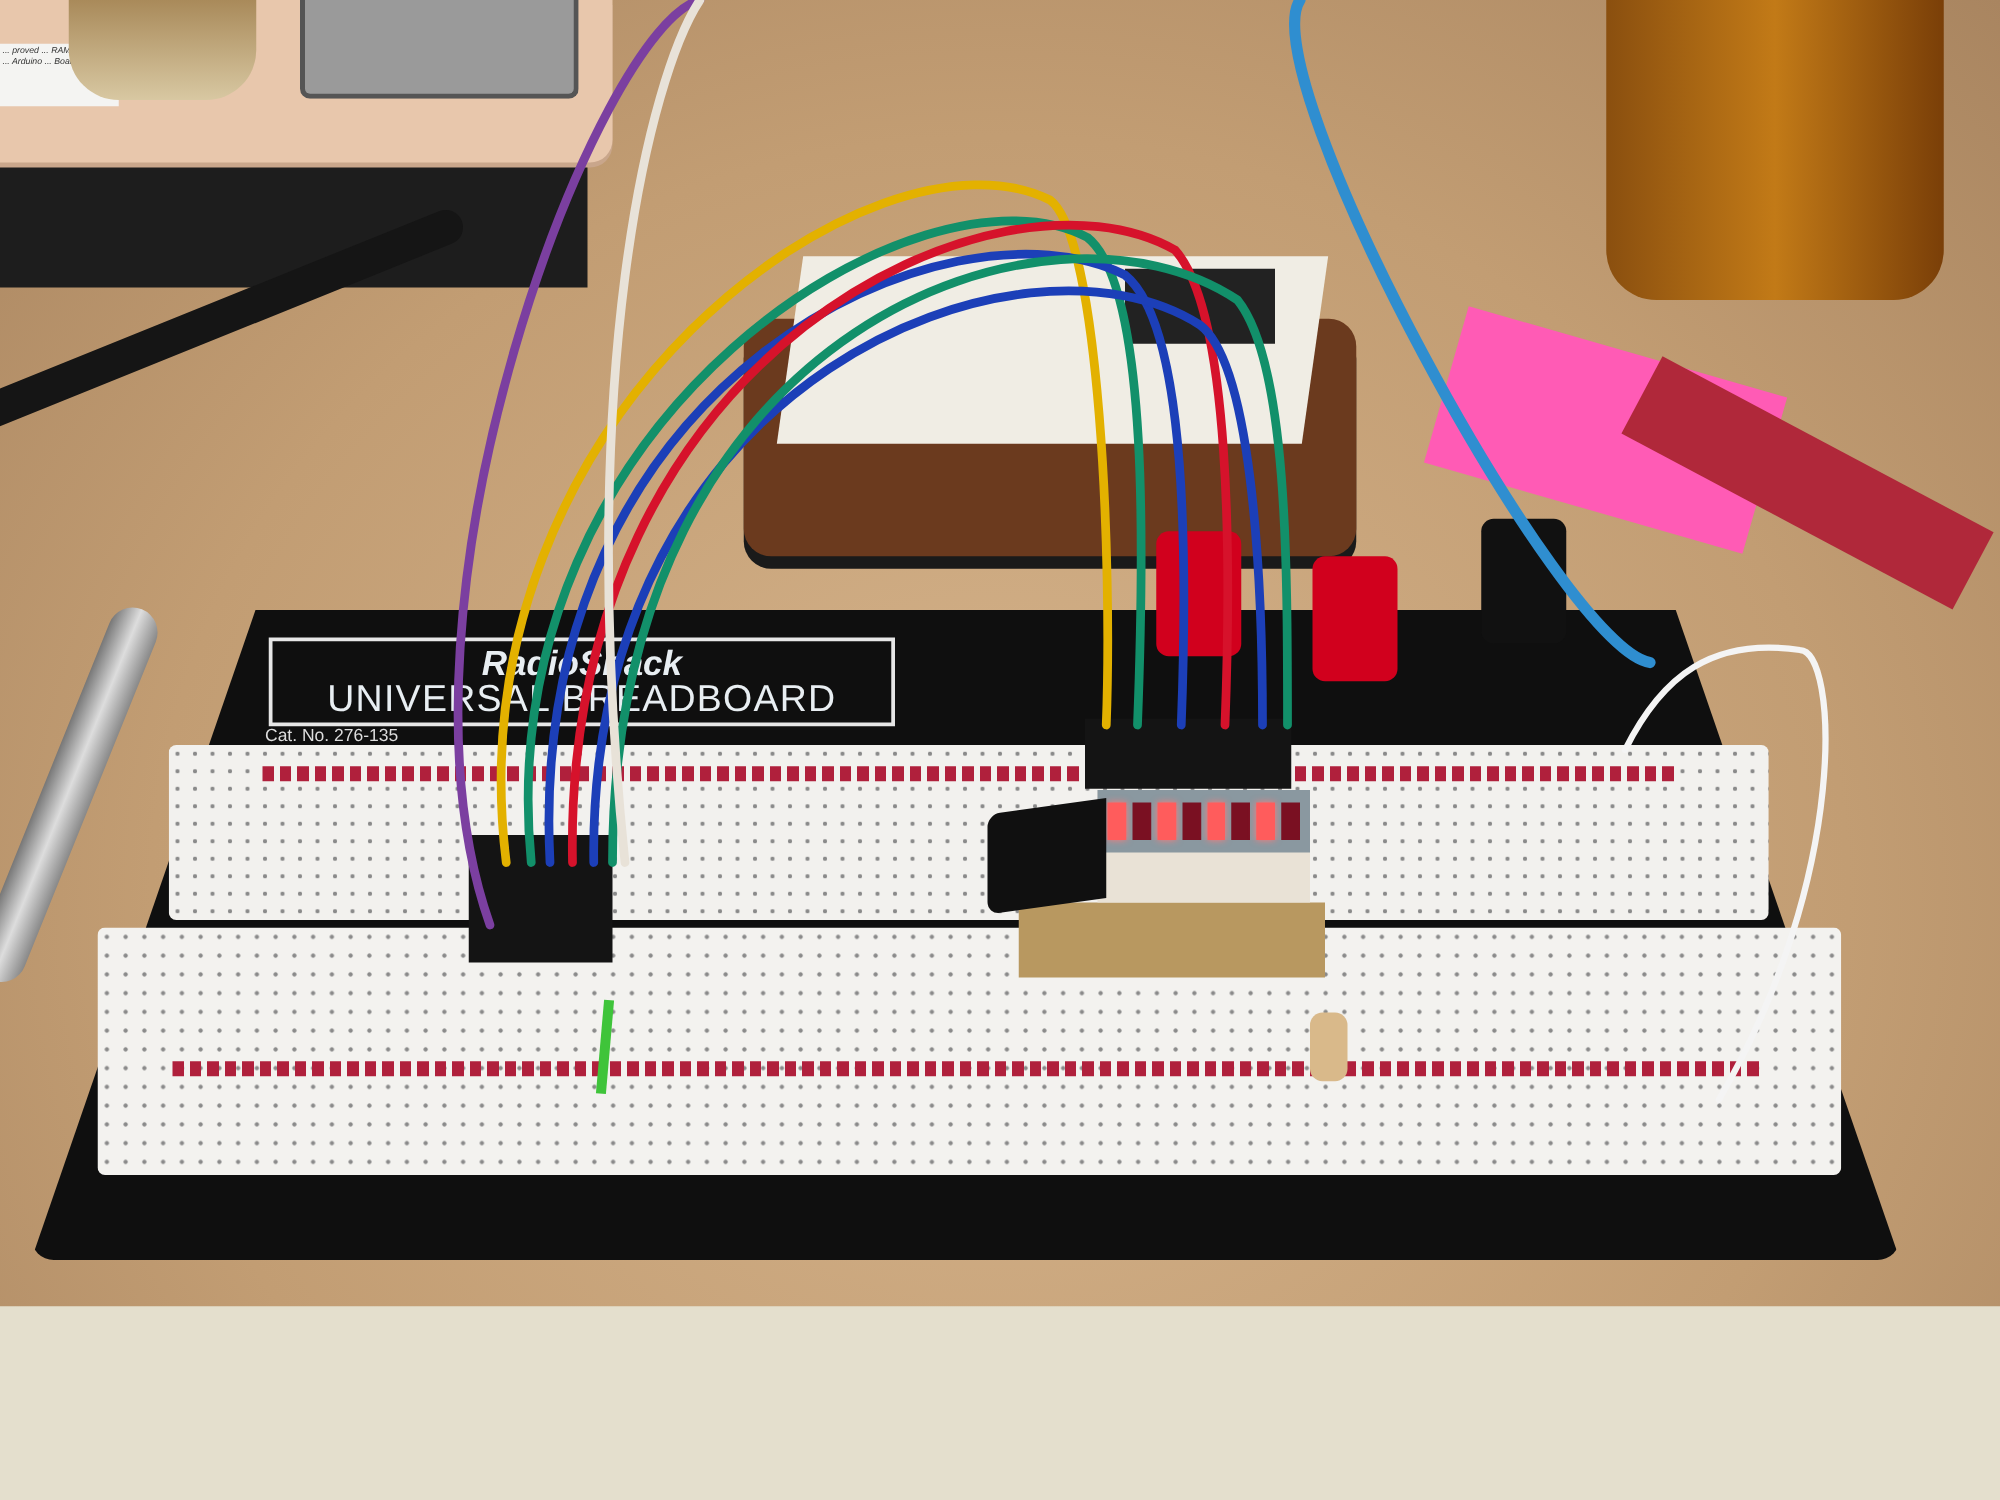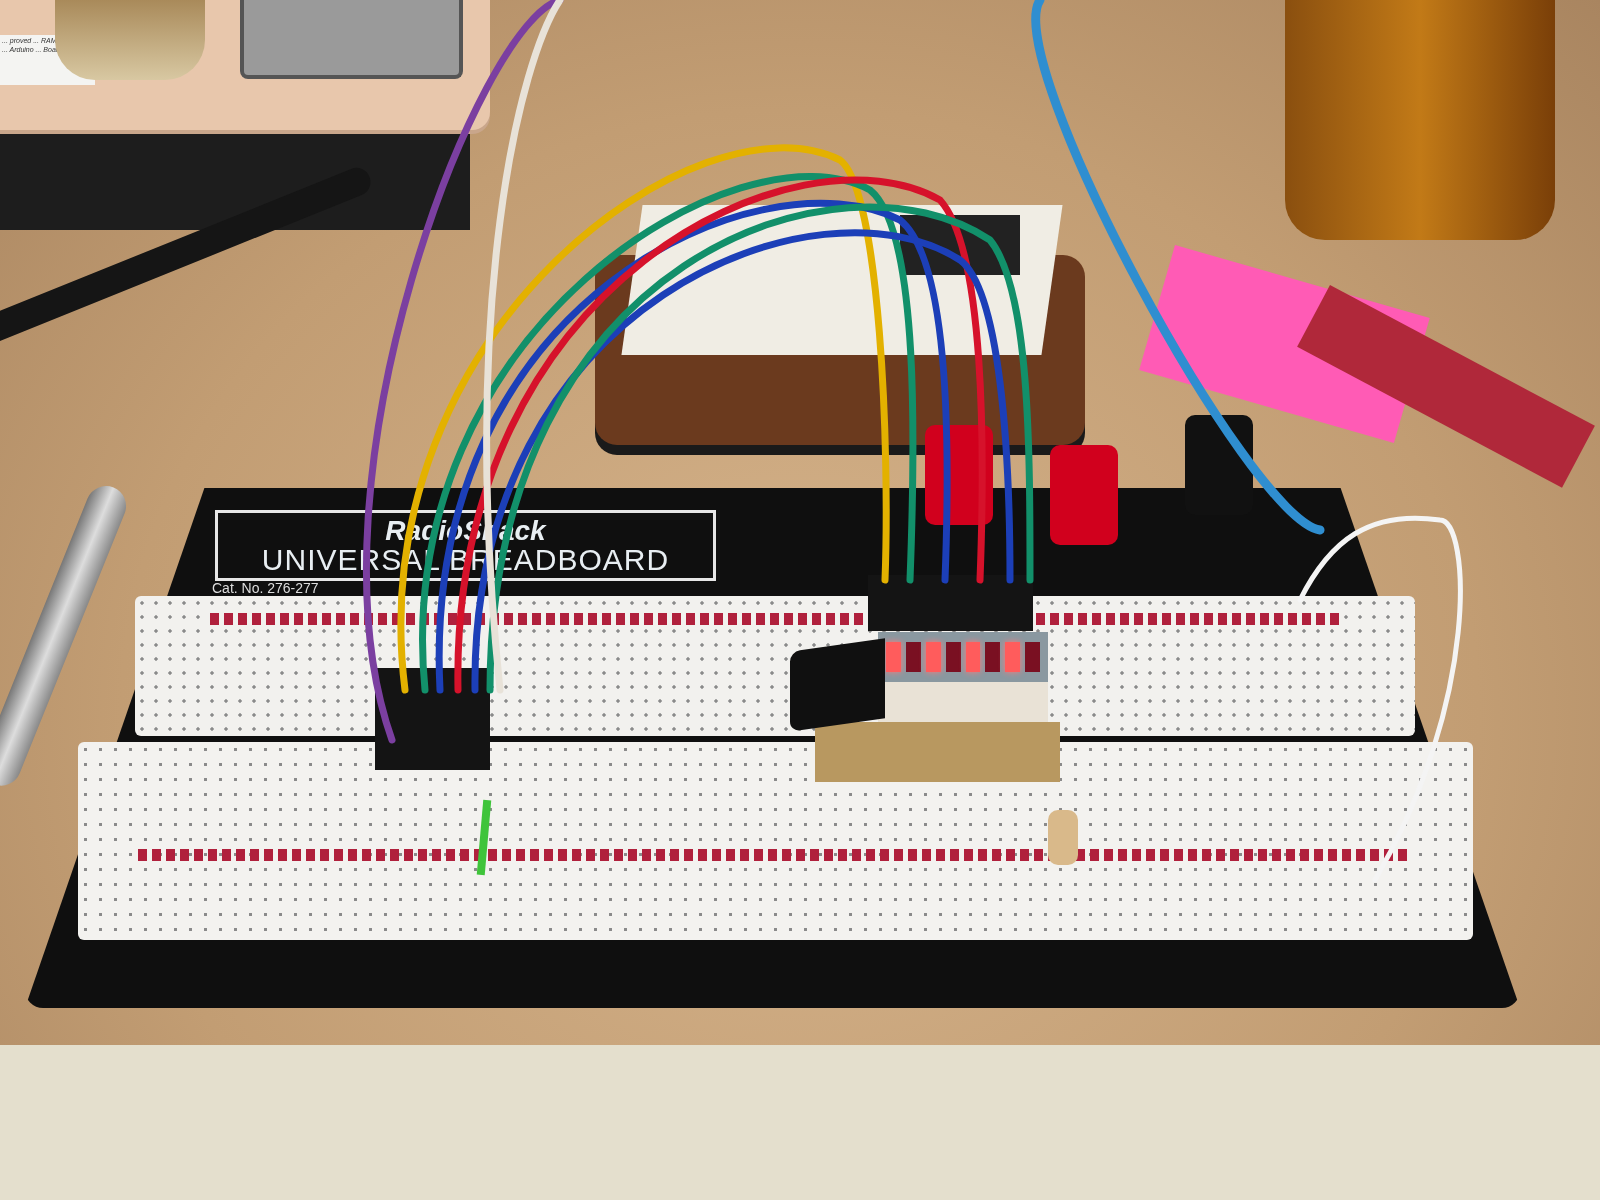--- a/index.html
+++ b/index.html
@@ -89,21 +89,21 @@
 <div id="pcb" class="abs"></div>
 <div id="chip-top" class="abs"></div>
 
 <div id="tweezers" class="abs"></div>
 
 <div id="bb-base" class="abs"></div>
 <div id="bb-label" class="abs">
   <div id="bb-brand" class="abs">RadioShack</div>
   <div id="bb-name" class="abs">UNIVERSAL BREADBOARD</div>
 </div>
-<div id="bb-cat" class="abs">Cat. No. 276-277</div>
+<div id="bb-cat" class="abs">Cat. No. 276-135</div>
 
 <div id="post1" class="abs post"></div>
 <div id="post2" class="abs post"></div>
 <div id="post3" class="abs post"></div>
 
 <div id="bb-top" class="abs"></div>
 <div id="bb-bottom" class="abs"></div>
 <div id="rail-top" class="abs rail"></div>
 <div id="rail-bottom" class="abs rail"></div>
 

